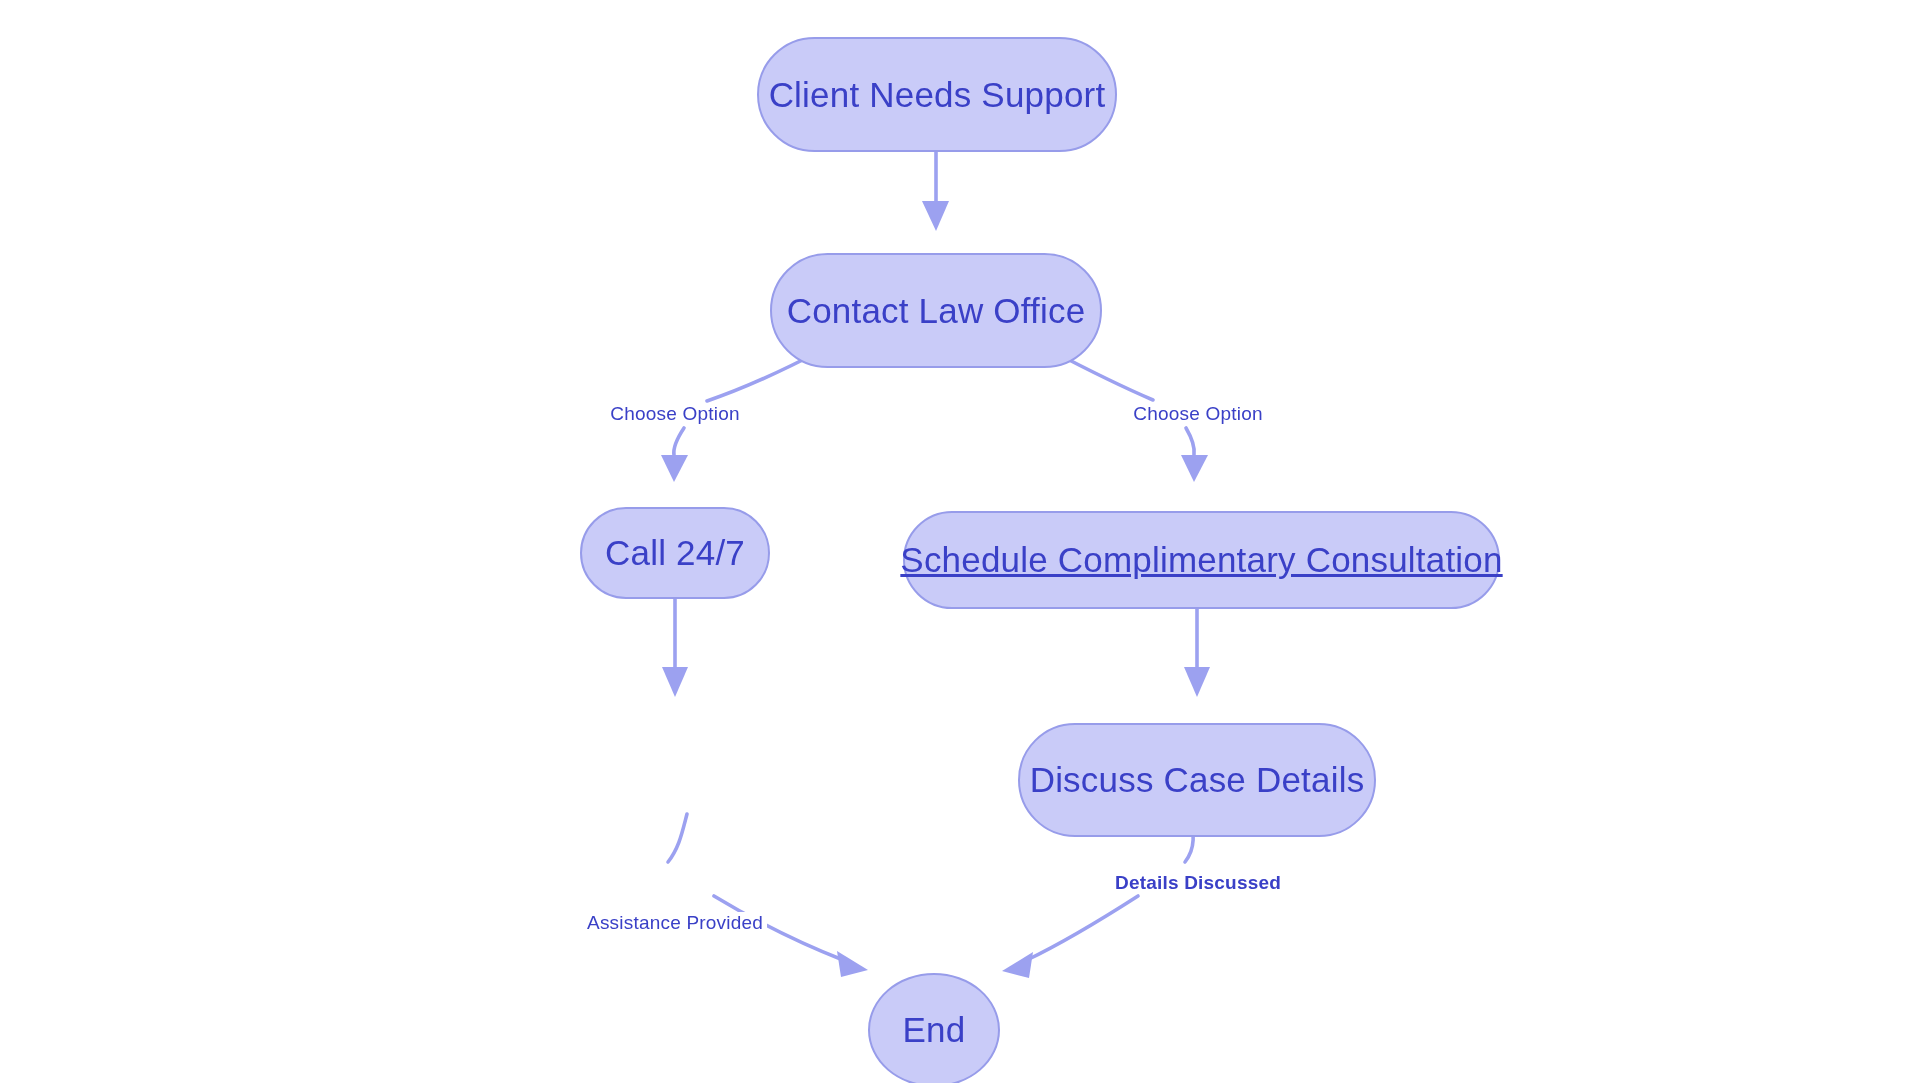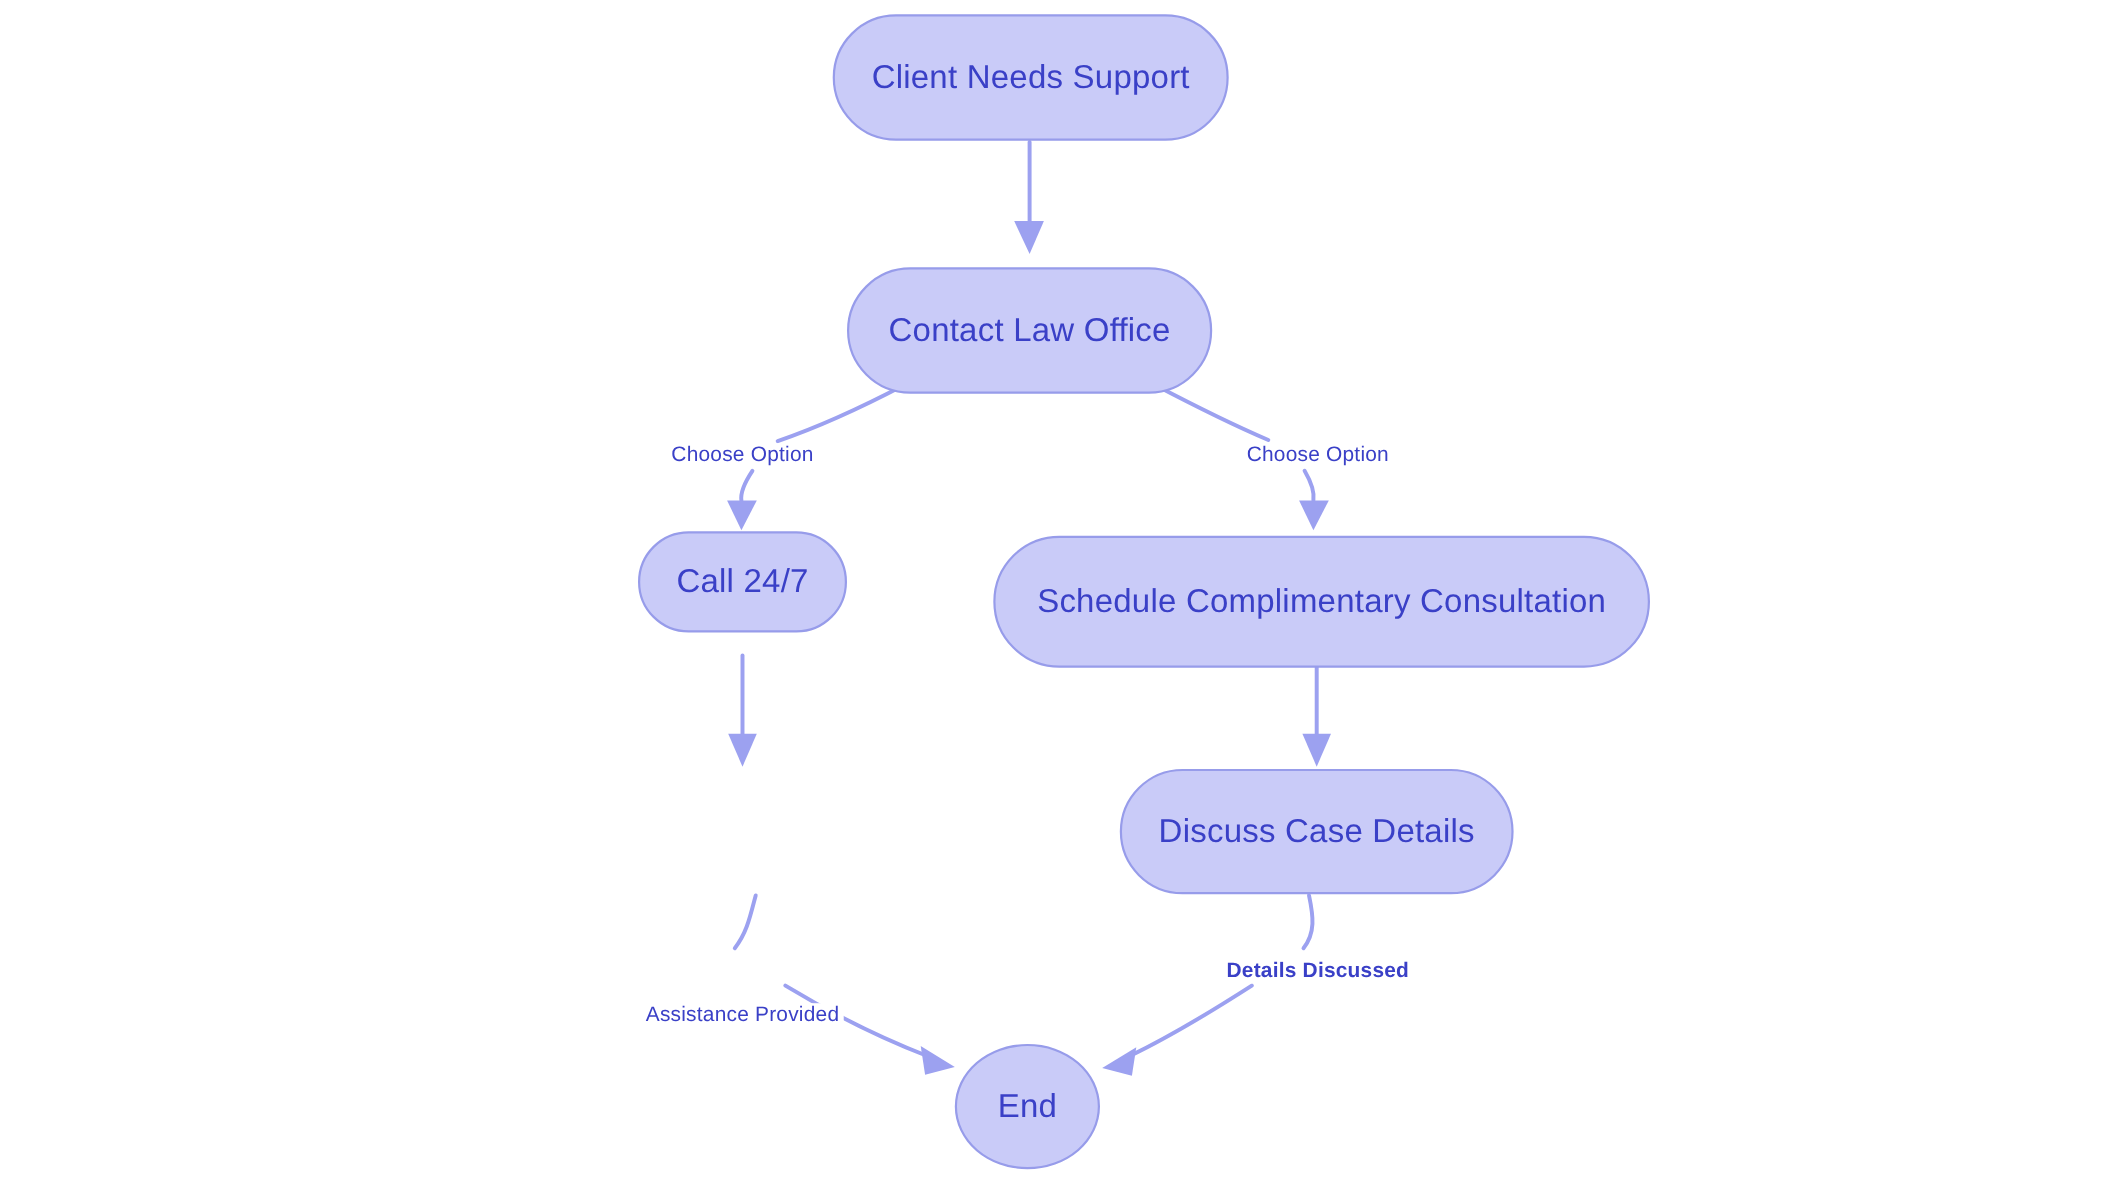--- a/index.html
+++ b/index.html
@@ -26,24 +26,25 @@
   }
   .edges-svg polygon.arrowhead { fill: var(--edge); }
   .node {
     position: absolute;
     display: flex;
     align-items: center;
     justify-content: center;
     background: var(--node-fill);
     border: 2px solid var(--node-border);
     color: var(--text);
-    font-size: 30px;
+    font-size: 35px;
     letter-spacing: 0.2px;
     white-space: nowrap;
     text-align: center;
+    margin-top: 24px;
   }
   .node.pill { border-radius: 999px; }
   .node.circle { border-radius: 50%; }
   .edge-label {
     position: absolute;
     transform: translate(-50%, -50%);
     color: var(--text);
     font-size: 19px;
     letter-spacing: 0.2px;
     white-space: nowrap;
@@ -93,25 +94,25 @@
 
     <g>
       <path class="edge-line" d="M 1190 814 C 1194 833 1196 848 1185 862"></path>
       <path class="edge-line" d="M 1138 896 C 1085 930 1052 948 1027 960"></path>
       <polygon class="arrowhead" points="1002,971 1033,952 1029,978"></polygon>
     </g>
   </svg>
 
   <div class="node pill" style="left:757px; top:13px; width:360px; height:115px;">Client Needs Support</div>
 
-  <div class="node pill" style="left:770px; top:243px; width:332px; height:115px;">Contact Law Office</div>
+  <div class="node pill" style="left:770px; top:229px; width:332px; height:115px;">Contact Law Office</div>
 
   <div class="node pill" style="left:580px; top:483px; width:190px; height:92px;">Call 24/7</div>
 
-  <div class="node pill" style="left:903px; top:487px; width:597px; height:120px;">Schedule Complimentary Consultation</div>
+  <div class="node pill" style="left:903px; top:487px; width:597px; height:98px;text-decoration:underline;">Schedule Complimentary Consultation</div>
 
 
   <div class="node pill" style="left:1018px; top:699px; width:358px; height:114px;text-align:center;">Discuss Case Details</div>
 
   <div class="node circle" style="left:868px; top:949px; width:132px; height:114px;">End</div>
 
   <div class="edge-label" style="left:675px; top:414px;">Choose Option</div>
 
   <div class="edge-label" style="left:1198px; top:414px;">Choose Option</div>
 

